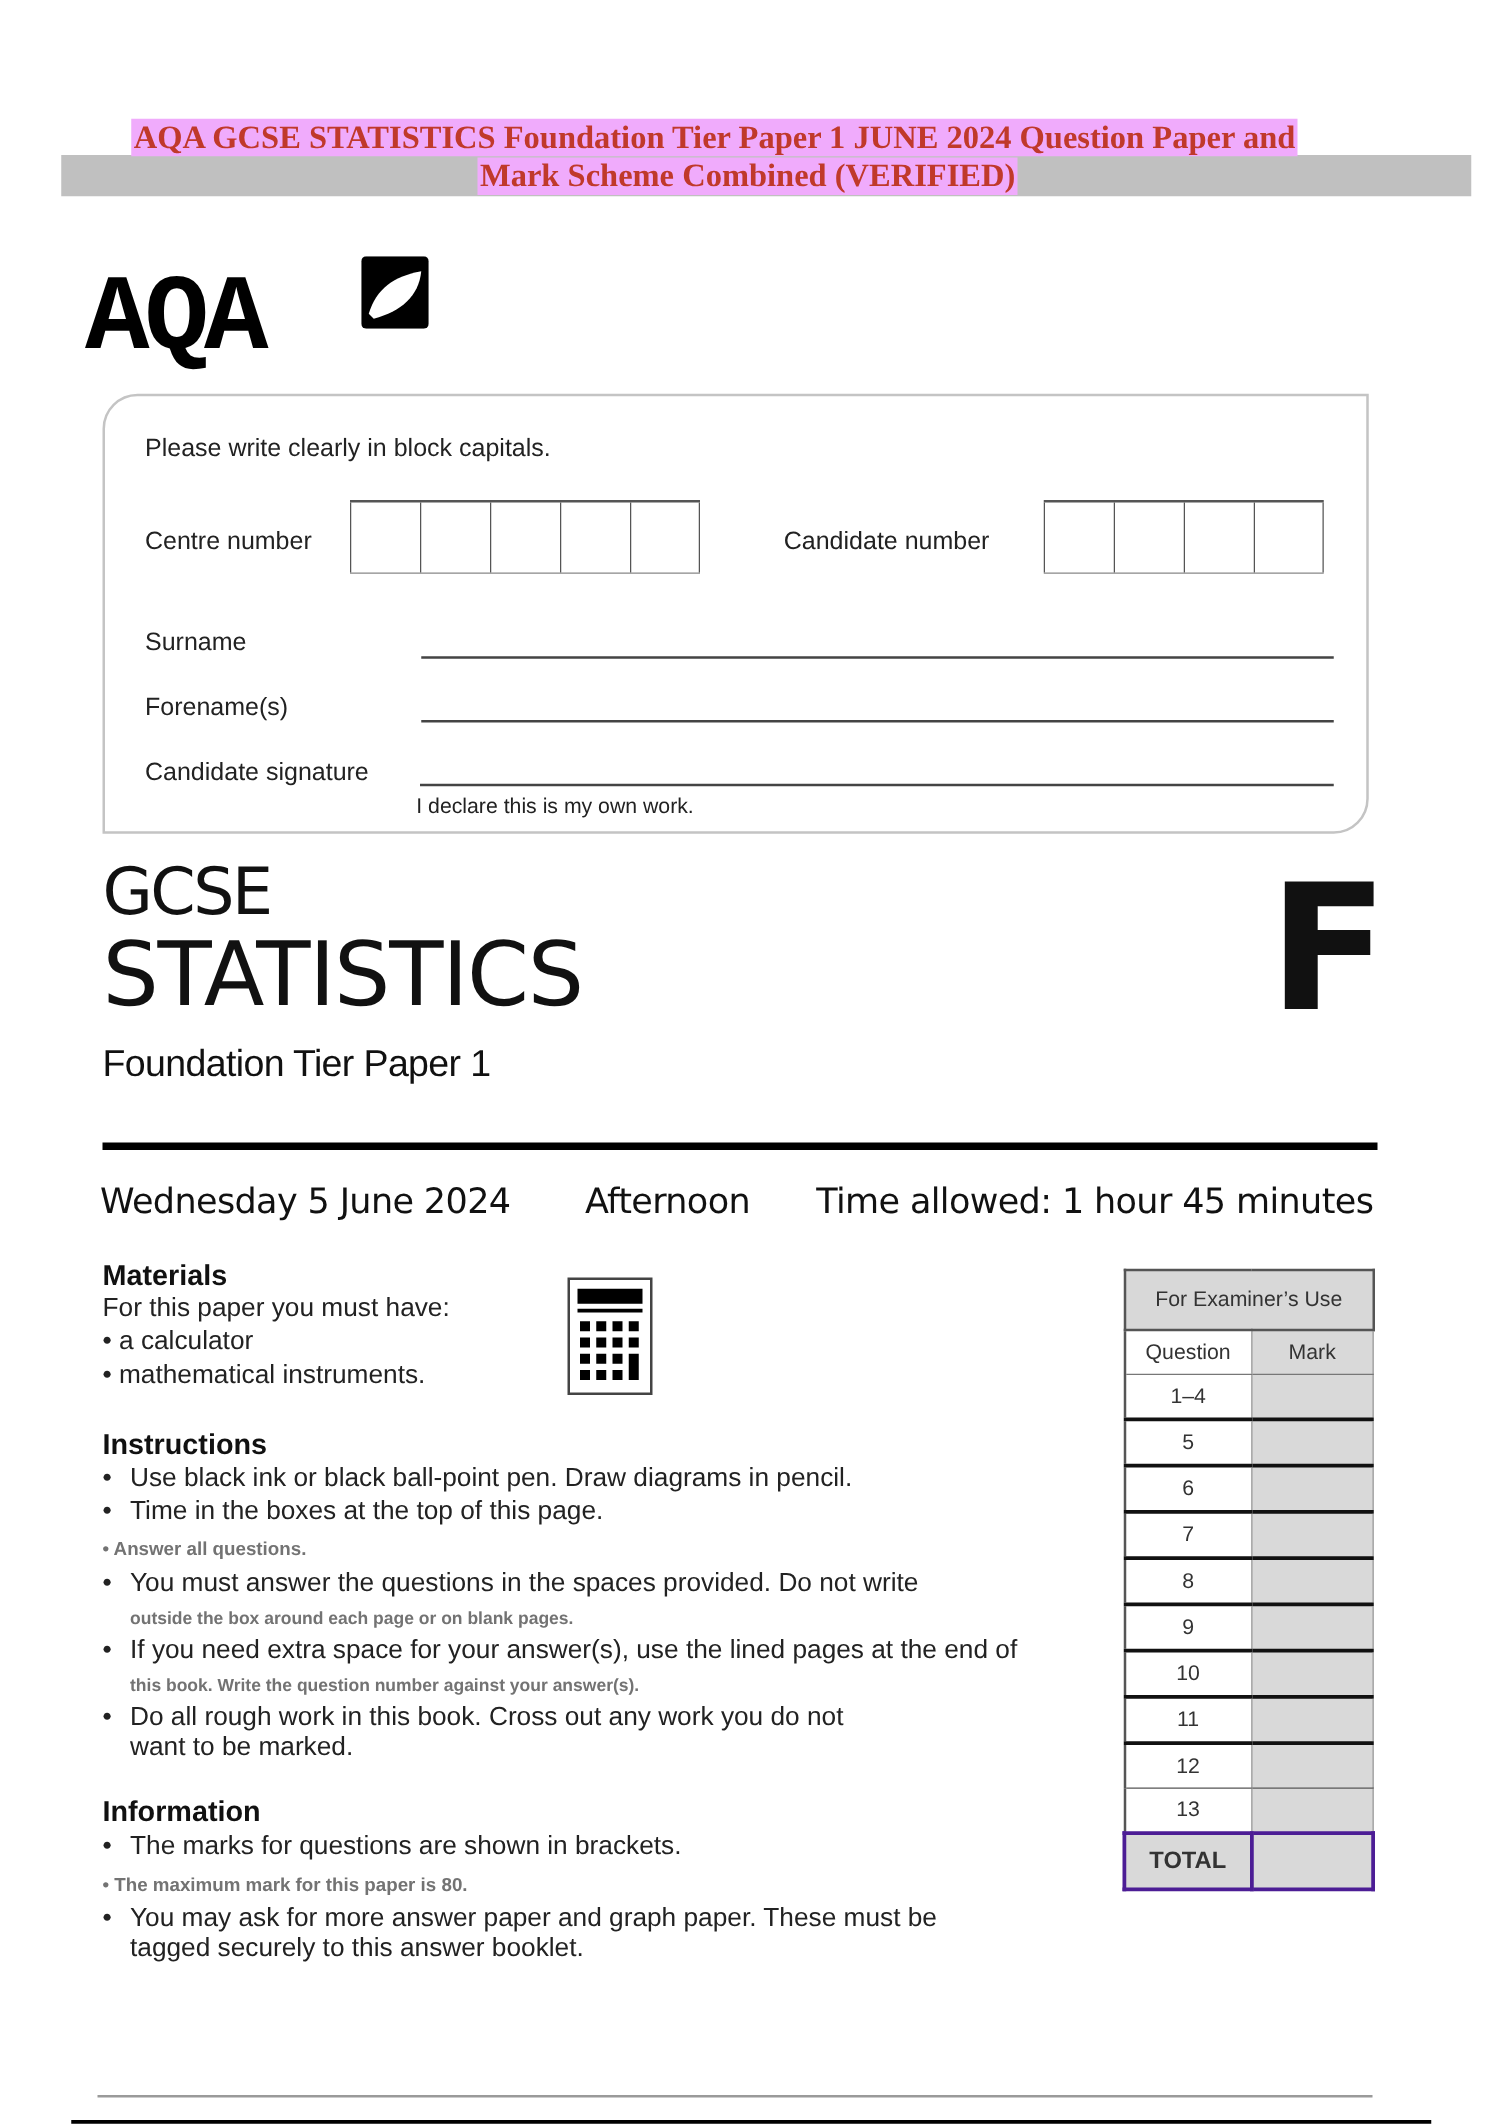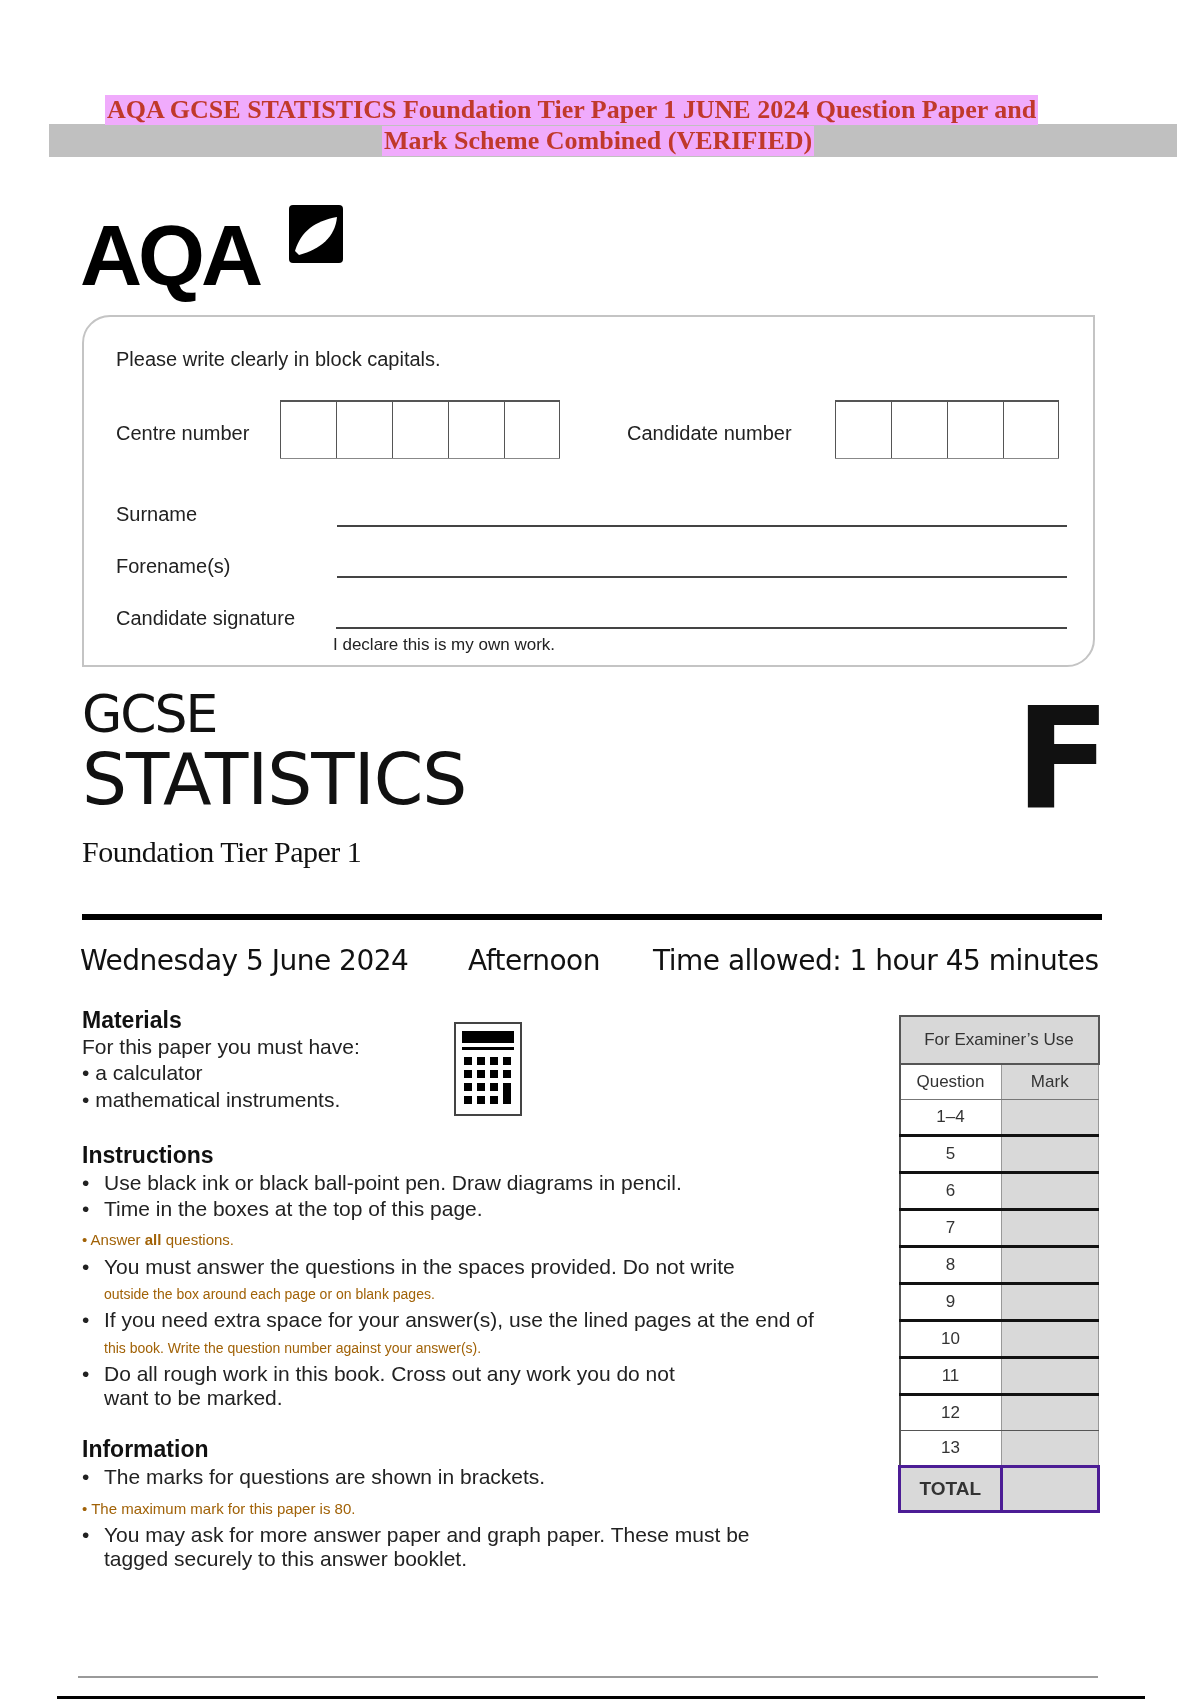--- a/index.html
+++ b/index.html
@@ -13,51 +13,51 @@
   .banner-gray { left: 49px; top: 124px; width: 1128px; height: 33px; background: #c0c0c0; }
   .banner-line {
     font-family: "Liberation Serif", serif; font-weight: bold; font-size: 26px;
     color: #c0392b; background: #f0abfc; line-height: 30px; white-space: nowrap;
   }
   .banner-l1 { left: 105px; top: 95px; padding: 0 2px; }
   .banner-l2 { left: 382px; top: 126px; padding: 0 2px; }
 
   
   .logo-text {
-    left: 80px; top: 210px; font-family: Liberation Sans, sans-serif; font-weight: bold;
+    left: 68px; top: 210px; font-family: Liberation Mono, monospace; font-weight: bold;
     font-size: 86px; letter-spacing: -4px; line-height: 90px; color: #000;
   }
   .logo-leaf { left: 289px; top: 205px; width: 54px; height: 58px; }
 
   
   .form-box {
     left: 82px; top: 315px; width: 1013px; height: 352px;
     border: 2px solid #c4c4c4; border-top-left-radius: 28px; border-bottom-right-radius: 28px;
     box-sizing: border-box;
   }
   .form-text { font-size: 20px; color: #222; white-space: nowrap; }
   .digit-boxes { display: flex; border-top: 2px solid #555; border-bottom: 1px solid #888; }
   .digit-box { width: 56px; height: 56px; border-left: 1px solid #555; box-sizing: border-box; }
   .digit-box:last-child { border-right: 1px solid #555; }
   .write-line { height: 0; border-top: 2px solid #444; }
   .declare { font-size: 17px; color: #222; }
 
   
   .gcse { left: 82px; top: 684px; font-family: "DejaVu Sans", sans-serif; font-size: 52px; line-height: 60px; letter-spacing: -2px; }
   .statistics { left: 82px; top: 750px; font-family: "DejaVu Sans", sans-serif; font-weight: normal; font-size: 71px; line-height: 60px; letter-spacing: -1px; }
-  .tier { left: 82px; top: 834px; font-family: Liberation Serif, serif; font-size: 30px; line-height: 36px; letter-spacing: -0.5px; }
+  .tier { left: 82px; top: 834px; font-family: Liberation Sans, sans-serif; font-size: 30px; line-height: 36px; letter-spacing: -0.5px; }
   .tier-letter { left: 1015px; top: 690px; font-family: "DejaVu Sans", sans-serif; font-weight: bold; font-size: 140px; line-height: 140px; }
   .thick-rule { left: 82px; top: 914px; width: 1020px; height: 6px; background: #000; }
 
   .date-line { top: 944px; font-family: "DejaVu Sans", sans-serif; font-size: 28px; line-height: 34px; white-space: nowrap; letter-spacing: -0.5px; }
 
   
   .section-heading { font-weight: bold; font-size: 23px; line-height: 28px; color: #111; }
   .body-text { font-size: 21px; line-height: 26px; color: #222; white-space: nowrap; }
-  .small-text { font-size: 15px; line-height: 20px; color: #a16207; white-space: nowrap; }
+  .small-text { font-size: 15px; line-height: 20px; color: #737373; white-space: nowrap; font-weight: bold; }
   .bullet-item { display: flex; }
   .bullet { width: 22px; flex: none; }
 
   
   .calc { left: 454px; top: 1022px; width: 68px; height: 94px; border: 2px solid #444; box-sizing: border-box; }
 
   
   .exam-table { left: 898px; top: 1015px; width: 202px; border-collapse: collapse; font-size: 17px; color: #333; }
   .exam-table td { height: 34px; text-align: center; padding: 0; }
   .exam-head { background: #d8d8d8; border: 2px solid #555; height: 46px !important; font-size: 17px; margin-left: 21px; }

